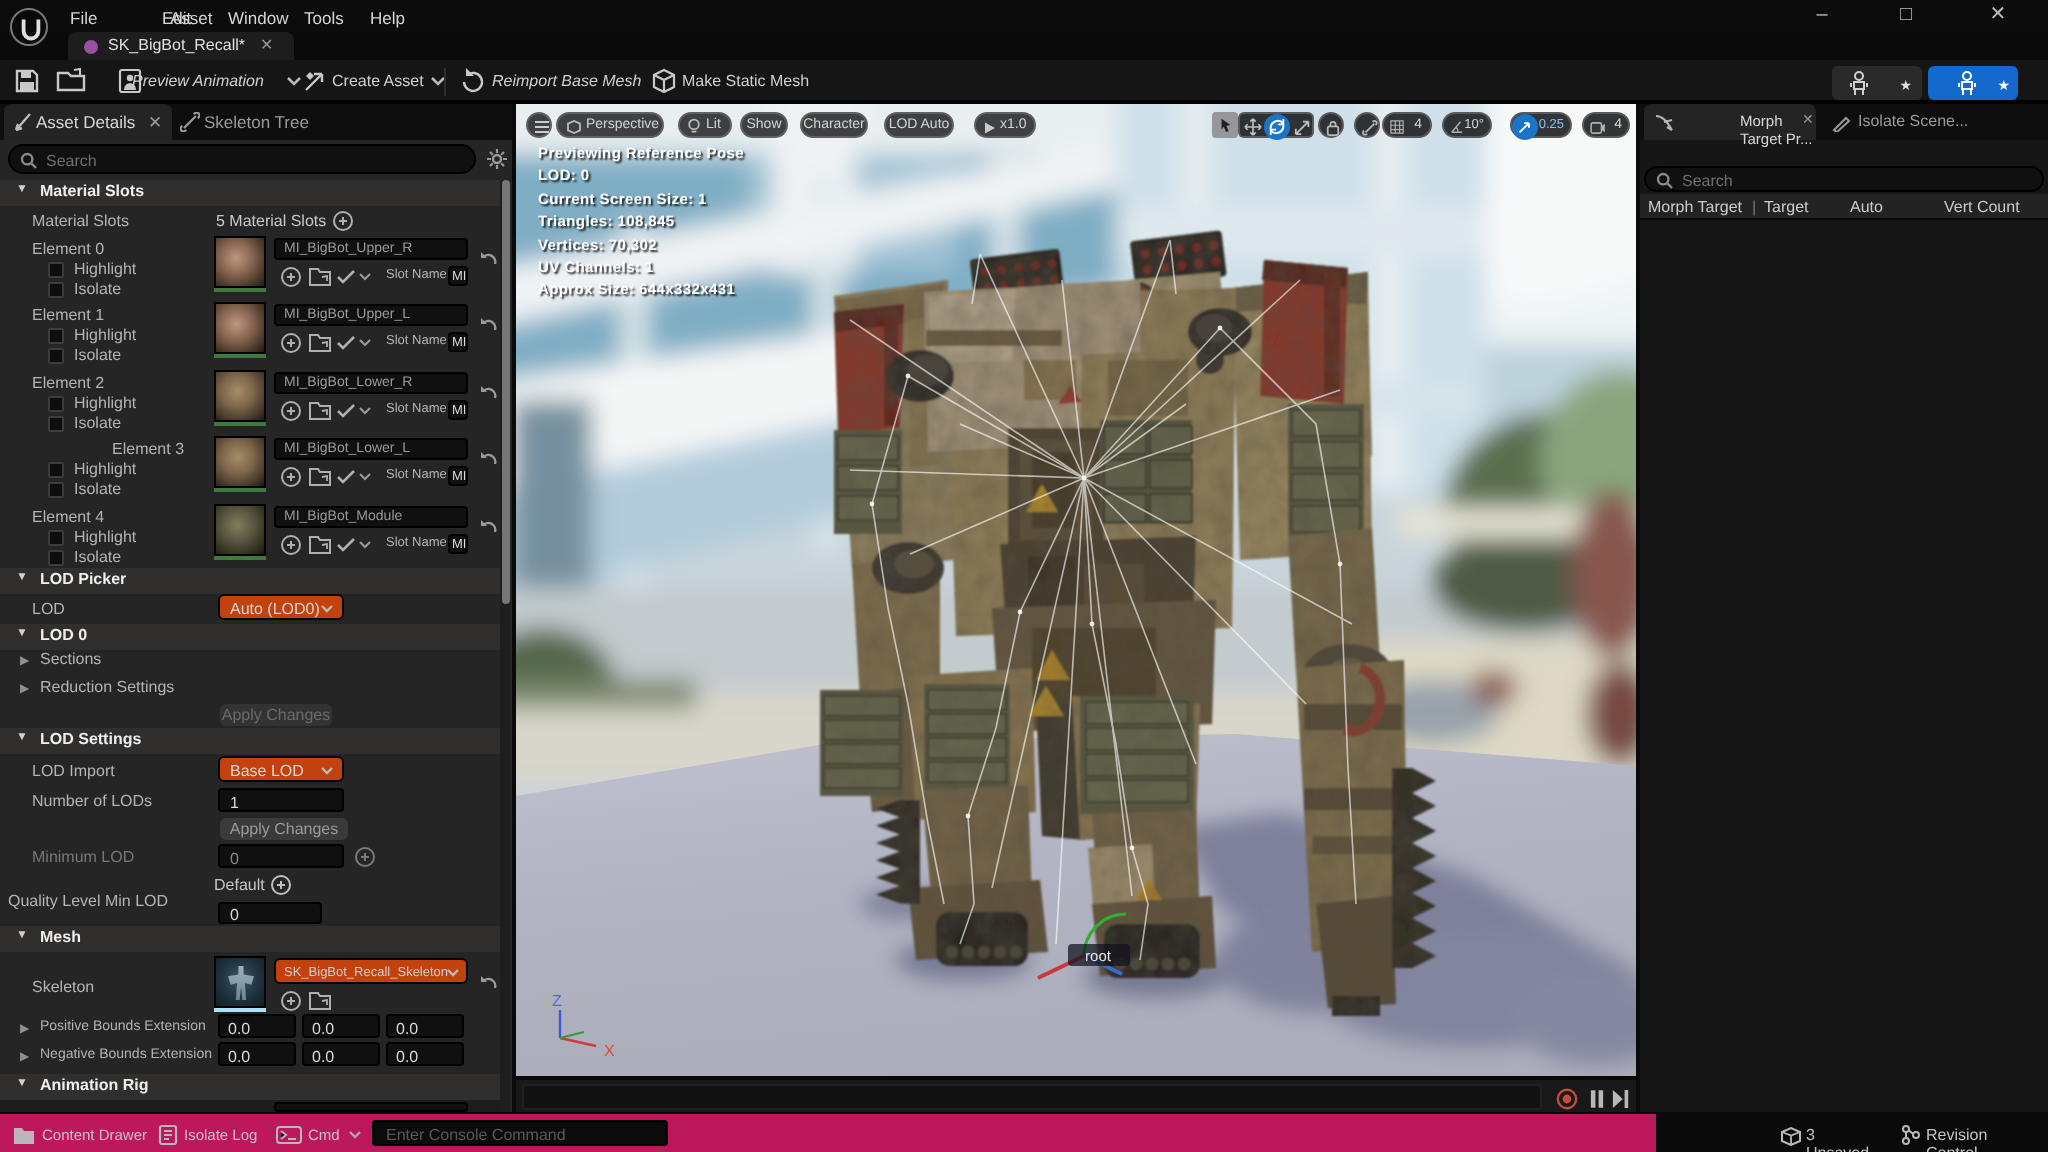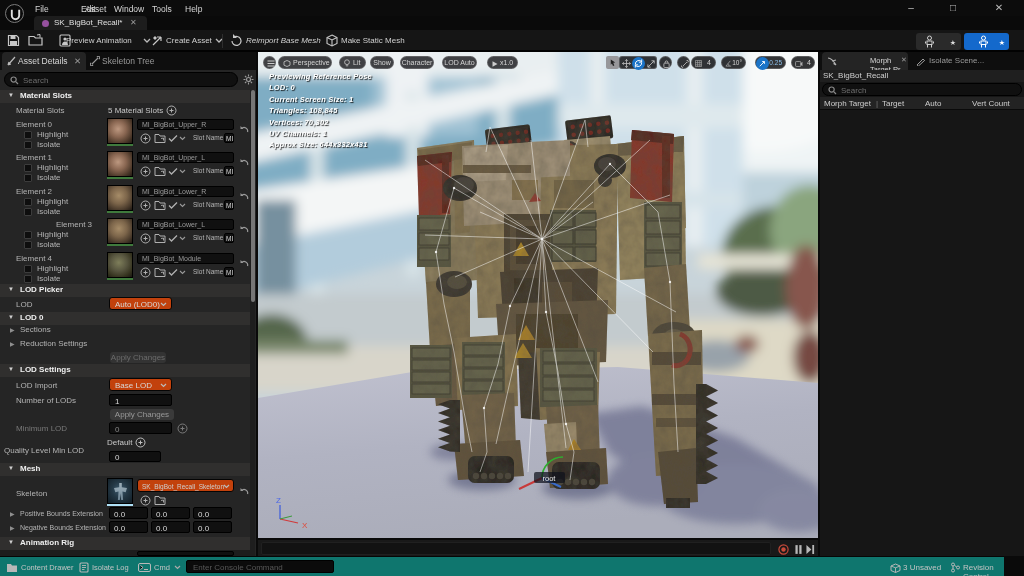--- a/index.html
+++ b/index.html
@@ -41,26 +41,26 @@
 .cathdr { position:absolute; left:0; width:250px; background:#302f2e; color:#efefef; font-weight:bold; font-size:8px; }
 .cathdr .arr { position:absolute; left:8px; top:2px; font-size:6px; color:#cfcfcf; }
 .cathdr .t { position:absolute; left:20px; top:1px; }
 .rowlabel { position:absolute; font-size:8px; color:#b4b4b4; }
 .input { position:absolute; background:#101010; border:1px solid #000; border-radius:2px; color:#d8d8d8; font-size:8px; }
 .dropdown { position:absolute; background:#c2410c; border:1px solid #050505; border-radius:3px; color:#d8d8d8; font-size:8px; }
 .checkbox { position:absolute; width:8px; height:8px; background:#0e0e0e; border:1px solid #3c3c3c; border-radius:1px; }
 .btn { position:absolute; background:#383838; border-radius:3px; color:#888; font-size:8px; text-align:center; }
 
 
-#statusbar { position:absolute; left:0; top:556px; width:1004px; height:20px; background:#0f766e; border-top:1px solid #060606; }
+#statusbar { position:absolute; left:0; top:556px; width:828px; height:20px; background:#be185d; border-top:1px solid #060606; }
 .sbitem { position:absolute; top:6px; font-size:7.5px; color:#c4c4c4; }
 
 
 .pill { position:absolute; height:13px; background:rgba(48,49,52,0.92); border:1px solid rgba(130,130,132,0.5); border-radius:7px; color:#d4d4d4; font-size:7px; line-height:12px; white-space:nowrap; }
-.statstxt { position:absolute; left:11px; top:19px; font-size:7.5px; line-height:11.4px; color:#fff; text-shadow:1px 1px 1px rgba(0,0,0,0.85); font-weight:bold; letter-spacing:0.2px;font-style:italic; }
+.statstxt { position:absolute; left:11px; top:19px; font-size:7.5px; line-height:11.4px; color:#fff; text-shadow:1px 1px 1px rgba(0,0,0,0.85); font-weight:bold; letter-spacing:0.2px; }
 </style>
 </head>
 <body>
 <div id="app">
 
   <div id="menubar">
     <span class="menuitem" style="left:35px;">File</span>
     <span class="menuitem" style="left:59px;margin-left:22px;">Edit</span>
     <span class="menuitem" style="left:85px;">Asset</span>
     <span class="menuitem" style="left:114px;">Window</span>
@@ -92,21 +92,21 @@
       </svg>
     <svg class="tbico" style="left:28px;" width="16" height="13" viewBox="0 0 16 13">
         <path d="M1 2.5h5l1.5 1.5H14v7H1z" fill="none" stroke="#c8c8c8" stroke-width="1.2"></path>
         <path d="M9 1l3-0.5v3" fill="none" stroke="#c8c8c8" stroke-width="1"></path>
       </svg>
     <svg class="tbico" style="left:59px;" width="12" height="13" viewBox="0 0 12 13">
         <rect x="1" y="1" width="10" height="11" rx="1" fill="none" stroke="#c8c8c8" stroke-width="1.1"></rect>
         <circle cx="6" cy="5" r="1.6" fill="#c8c8c8"></circle>
         <path d="M3 11c0-2.2 1.3-3.4 3-3.4s3 1.2 3 3.4" fill="#c8c8c8"></path>
       </svg>
-    <span class="tbtxt" style="left:66px;">Preview Animation</span>
+    <span class="tbtxt" style="left:66px;font-style:italic;">Preview Animation</span>
     <svg class="tbico" style="left:143px; top:8px;" width="8" height="6" viewBox="0 0 8 6">
         <path d="M1 1l3 3 3-3" fill="none" stroke="#bbb" stroke-width="1.3"></path>
       </svg>
     <svg class="tbico" style="left:151px;" width="13" height="13" viewBox="0 0 13 13">
         <path d="M2 11L10 3M10 3h-4M10 3v4" fill="none" stroke="#c8c8c8" stroke-width="1.2"></path>
         <path d="M2 4l2-2 2 2-2 2z" fill="#c8c8c8"></path>
       </svg>
     <span class="tbtxt" style="left:166px;">Create Asset</span>
     <svg class="tbico" style="left:215px; top:8px;" width="8" height="6" viewBox="0 0 8 6">
         <path d="M1 1l3 3 3-3" fill="none" stroke="#bbb" stroke-width="1.3"></path>
@@ -827,23 +827,20 @@
         <span style="position:absolute;left:16px;top:4px;font-size:7.5px;padding-left:32px;">Morph Target Pr...</span>
         <span style="position:absolute;left:79px;top:4px;color:#999;font-size:7px;">✕</span>
       </div>
       <div class="ptab inactive" style="left:92px; width:86px;">
         <svg style="position:absolute;left:4px;top:5px;" width="10" height="9" viewBox="0 0 10 9">
             <path d="M1 8L7 2l1.5 1.5L2.5 9z M7 2l1.5 1.5" stroke="#999" stroke-width="1" fill="none"></path>
           </svg>
         <span style="position:absolute;left:17px;top:4px;font-size:8px;">Isolate Scene...</span>
       </div>
     </div>
-    <div style="position:absolute;left:0;top:18px;width:204px;height:12px;background:#1f1f1f;">
-      <span style="position:absolute;left:3px;top:1px;font-size:8px;color:#cfcfcf;">SK_BigBot_Recall</span>
-    </div>
     <div class="input" style="left:2px;top:31px;width:200px;height:13px;border-radius:7px;">
       <svg style="position:absolute;left:5px;top:2px;" width="9" height="9" viewBox="0 0 9 9">
           <circle cx="3.6" cy="3.6" r="2.6" fill="none" stroke="#8a8a8a" stroke-width="1.2"></circle>
           <path d="M5.7 5.7L8 8" stroke="#8a8a8a" stroke-width="1.2"></path>
         </svg>
       <span style="position:absolute;left:18px;top:2px;color:#6e6e6e;">Search</span>
     </div>
     <div style="position:absolute;left:0;top:45px;width:204px;height:13px;background:#232323;border-bottom:1px solid #0a0a0a;">
       <span style="position:absolute;left:4px;top:2px;font-size:8px;color:#cdcdcd;">Morph Target</span>
       <span style="position:absolute;left:56px;top:2px;font-size:8px;color:#777;">|</span>

